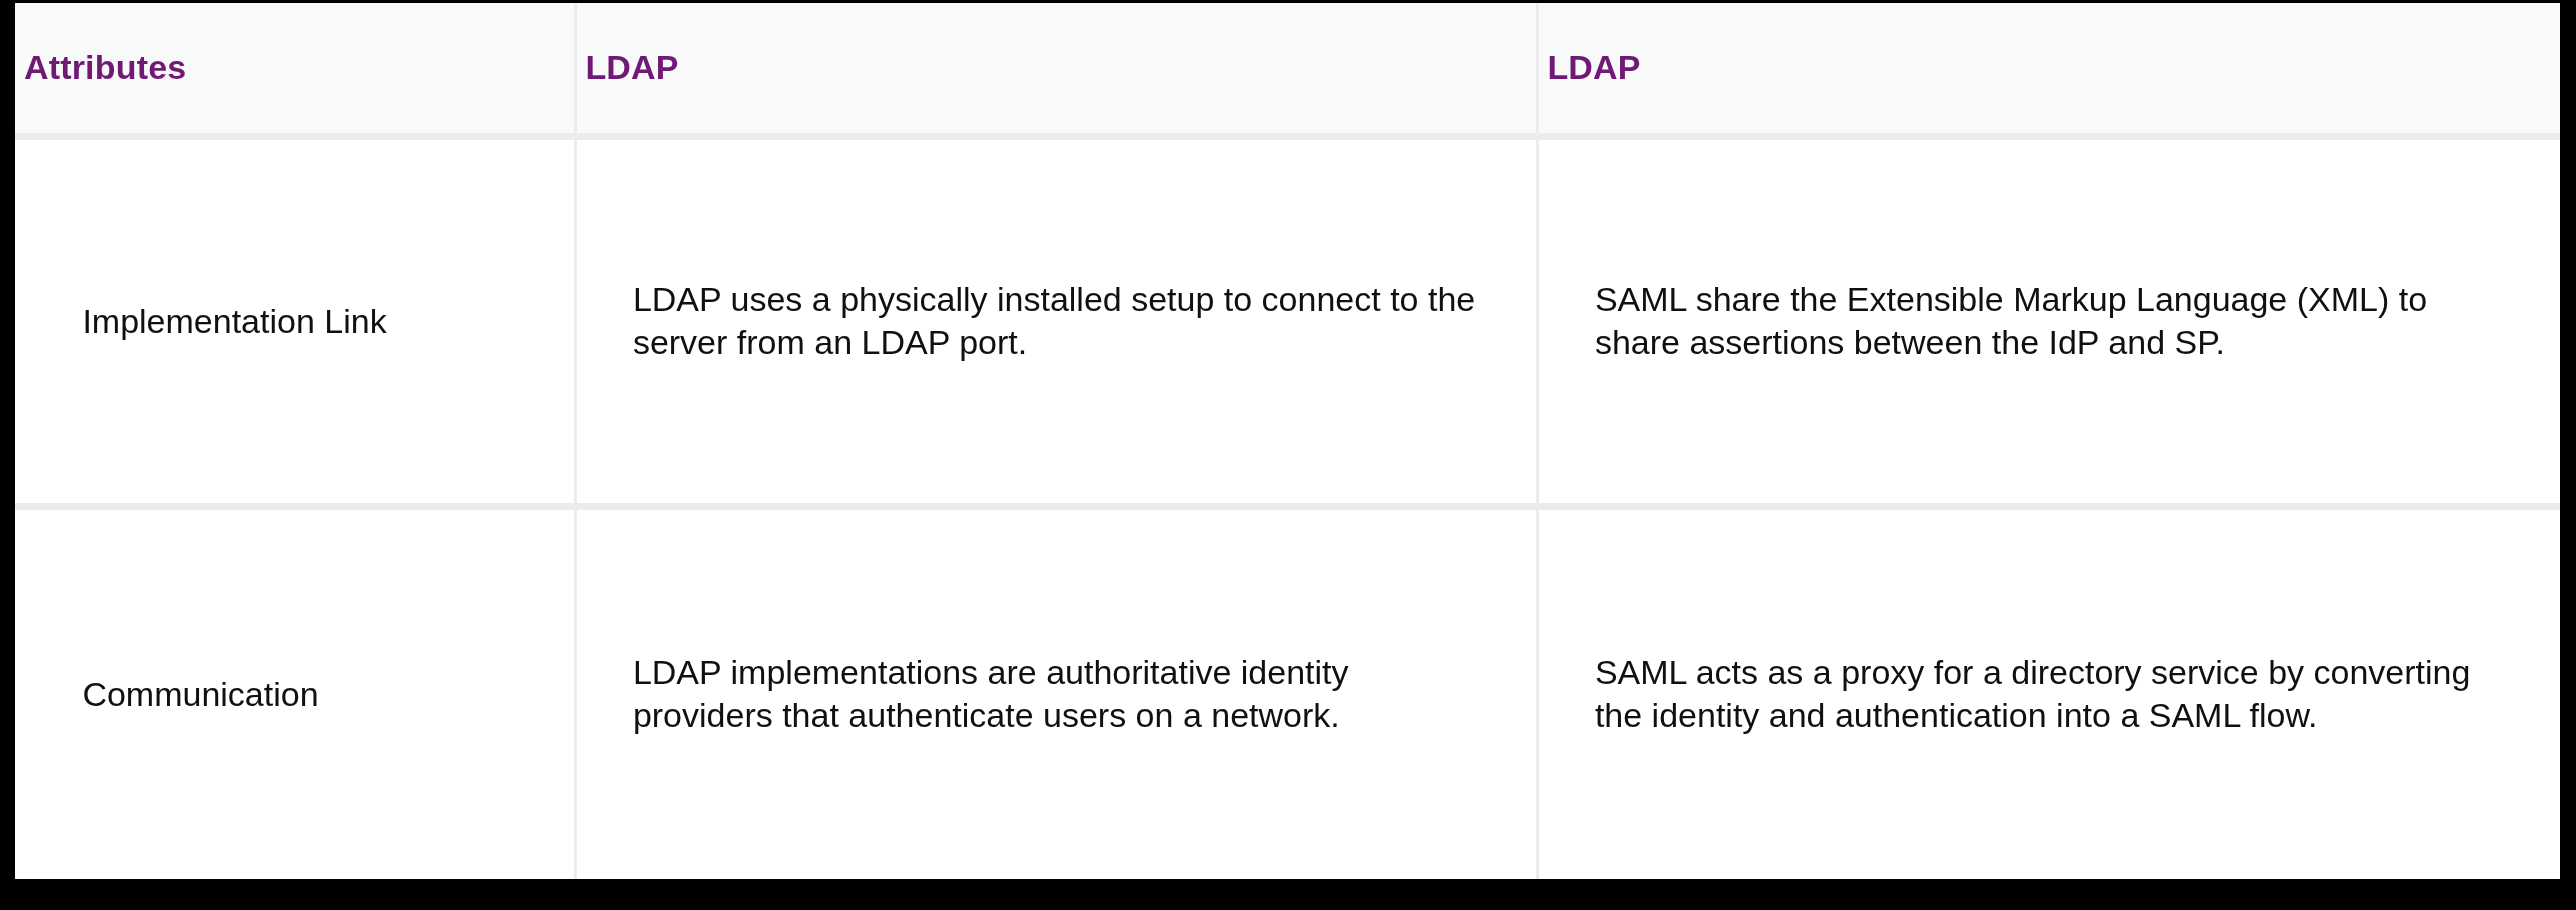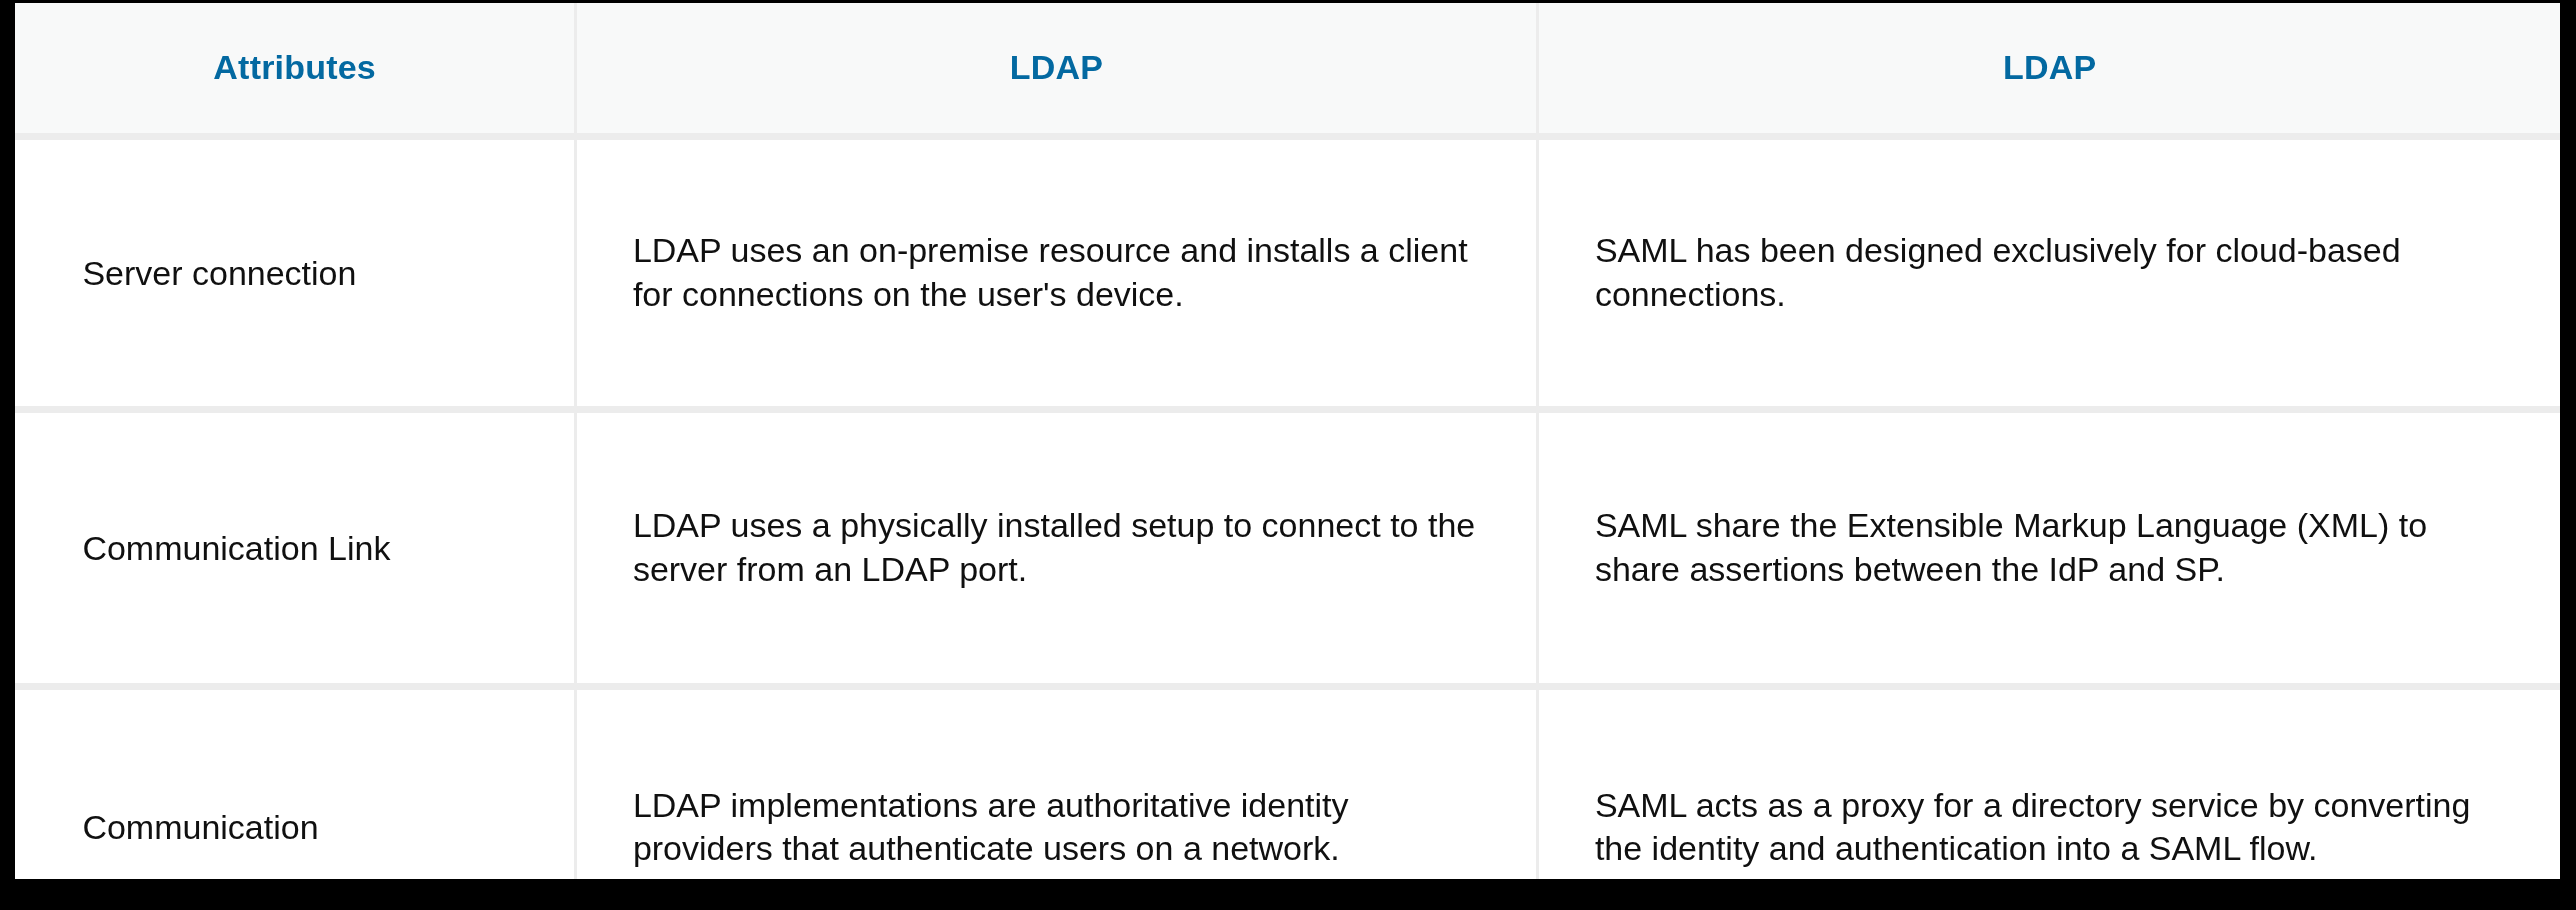--- a/index.html
+++ b/index.html
@@ -47,25 +47,25 @@
   table.comparison col.c-ldap  { width: 962px; }
   table.comparison col.c-saml  { width: 1023px; }
 
   
   thead tr.header-row th {
     background: #f8f9f9;
     border-right: 3.4px solid #ececec;
     border-bottom: 7.7px solid #ececec;
     padding: 0 8.5px;
     height: 130px;
-    text-align: center;
+    text-align: left;
     vertical-align: middle;
     font-size: 34px;
     font-weight: bold;
-    color: #0369a1;
+    color: #701a75;
     letter-spacing: 0.2px;
   }
   thead tr.header-row th:last-child { border-right: none; }
 
   
   tbody tr.data-row td {
     border-right: 3.4px solid #ececec;
     border-bottom: 7.7px solid #ececec;
     background: #ffffff;
     vertical-align: middle;
@@ -110,34 +110,23 @@
         <col class="c-saml">
       </colgroup>
       <thead>
         <tr class="header-row">
           <th>Attributes</th>
           <th>LDAP</th>
           <th>LDAP</th>
         </tr>
       </thead>
       <tbody>
-        <tr class="data-row row-0">
-          <td class="attr-cell">
-            <span class="cell-text">Server connection</span>
-          </td>
-          <td class="desc-cell">
-            <span class="cell-text">LDAP uses an on-premise resource and installs a client for connections on the user's device.</span>
-          </td>
-          <td class="desc-cell">
-            <span class="cell-text">SAML has been designed exclusively for cloud-based connections.</span>
-          </td>
-        </tr>
         <tr class="data-row row-1">
           <td class="attr-cell">
-            <span class="cell-text">Communication Link</span>
+            <span class="cell-text">Implementation Link</span>
           </td>
           <td class="desc-cell">
             <span class="cell-text">LDAP uses a physically installed setup to connect to the server from an LDAP port.</span>
           </td>
           <td class="desc-cell">
             <span class="cell-text">SAML share the Extensible Markup Language (XML) to share assertions between the IdP and SP.</span>
           </td>
         </tr>
         <tr class="data-row row-2">
           <td class="attr-cell">

